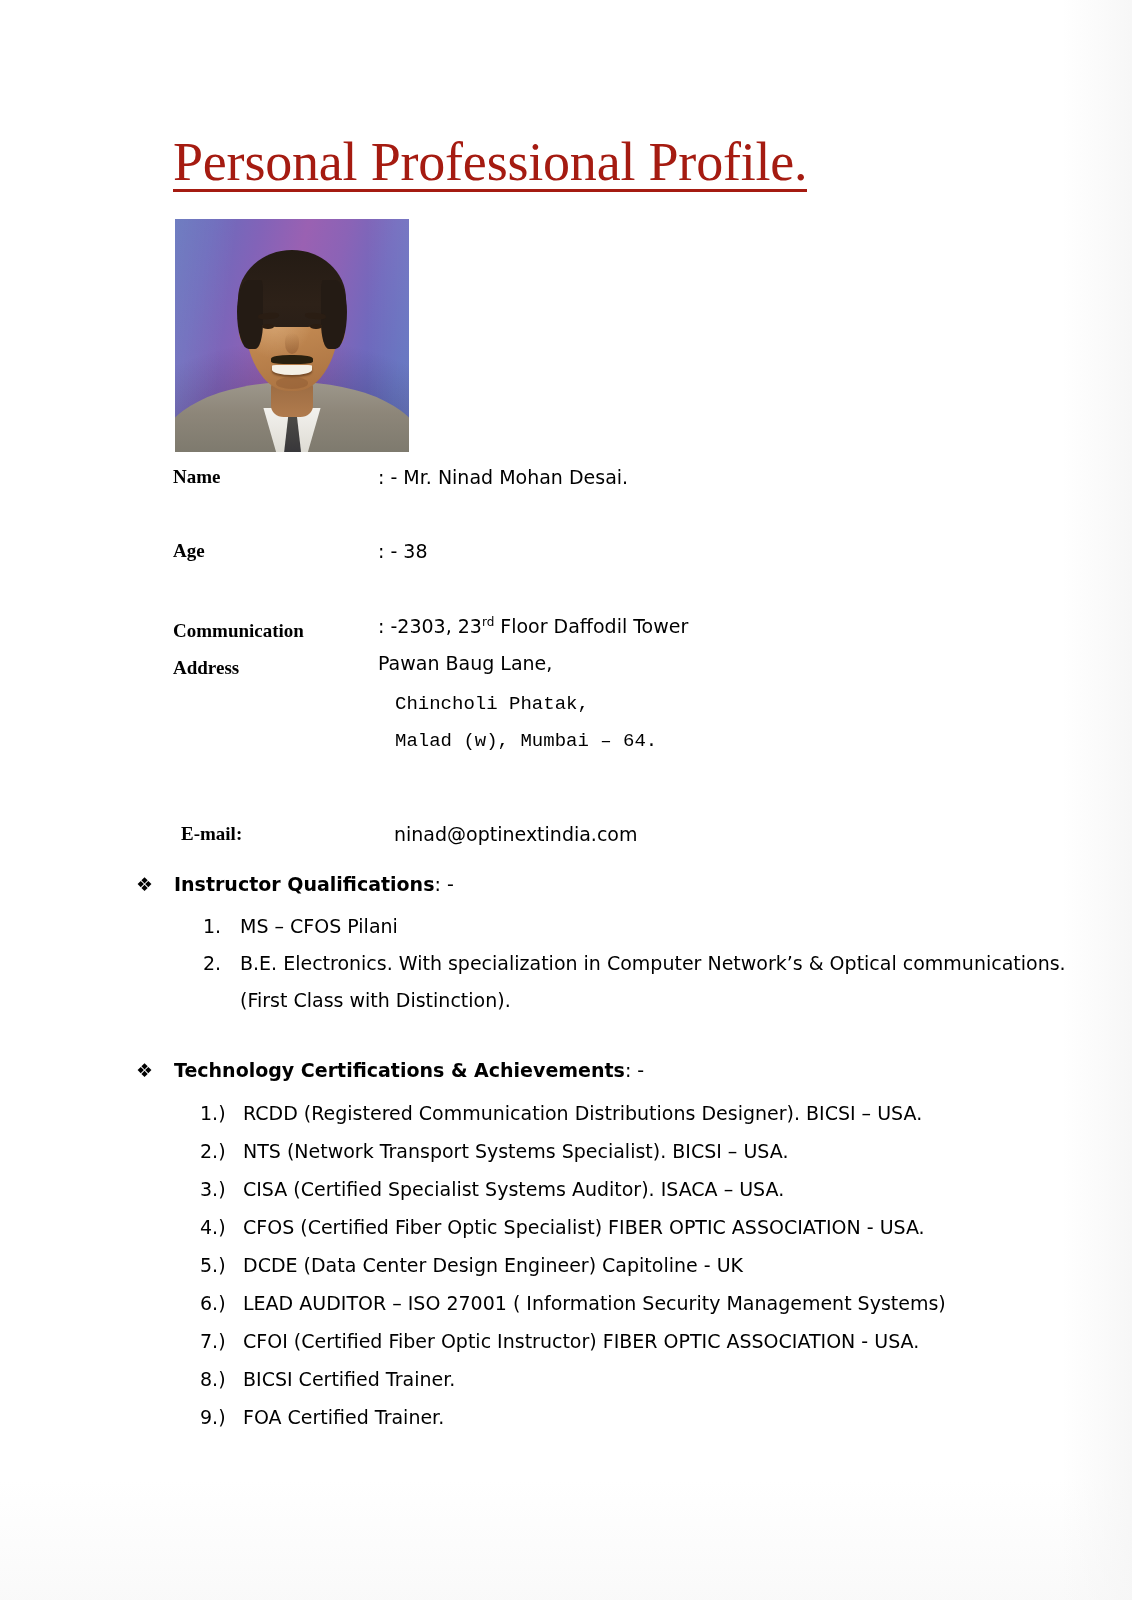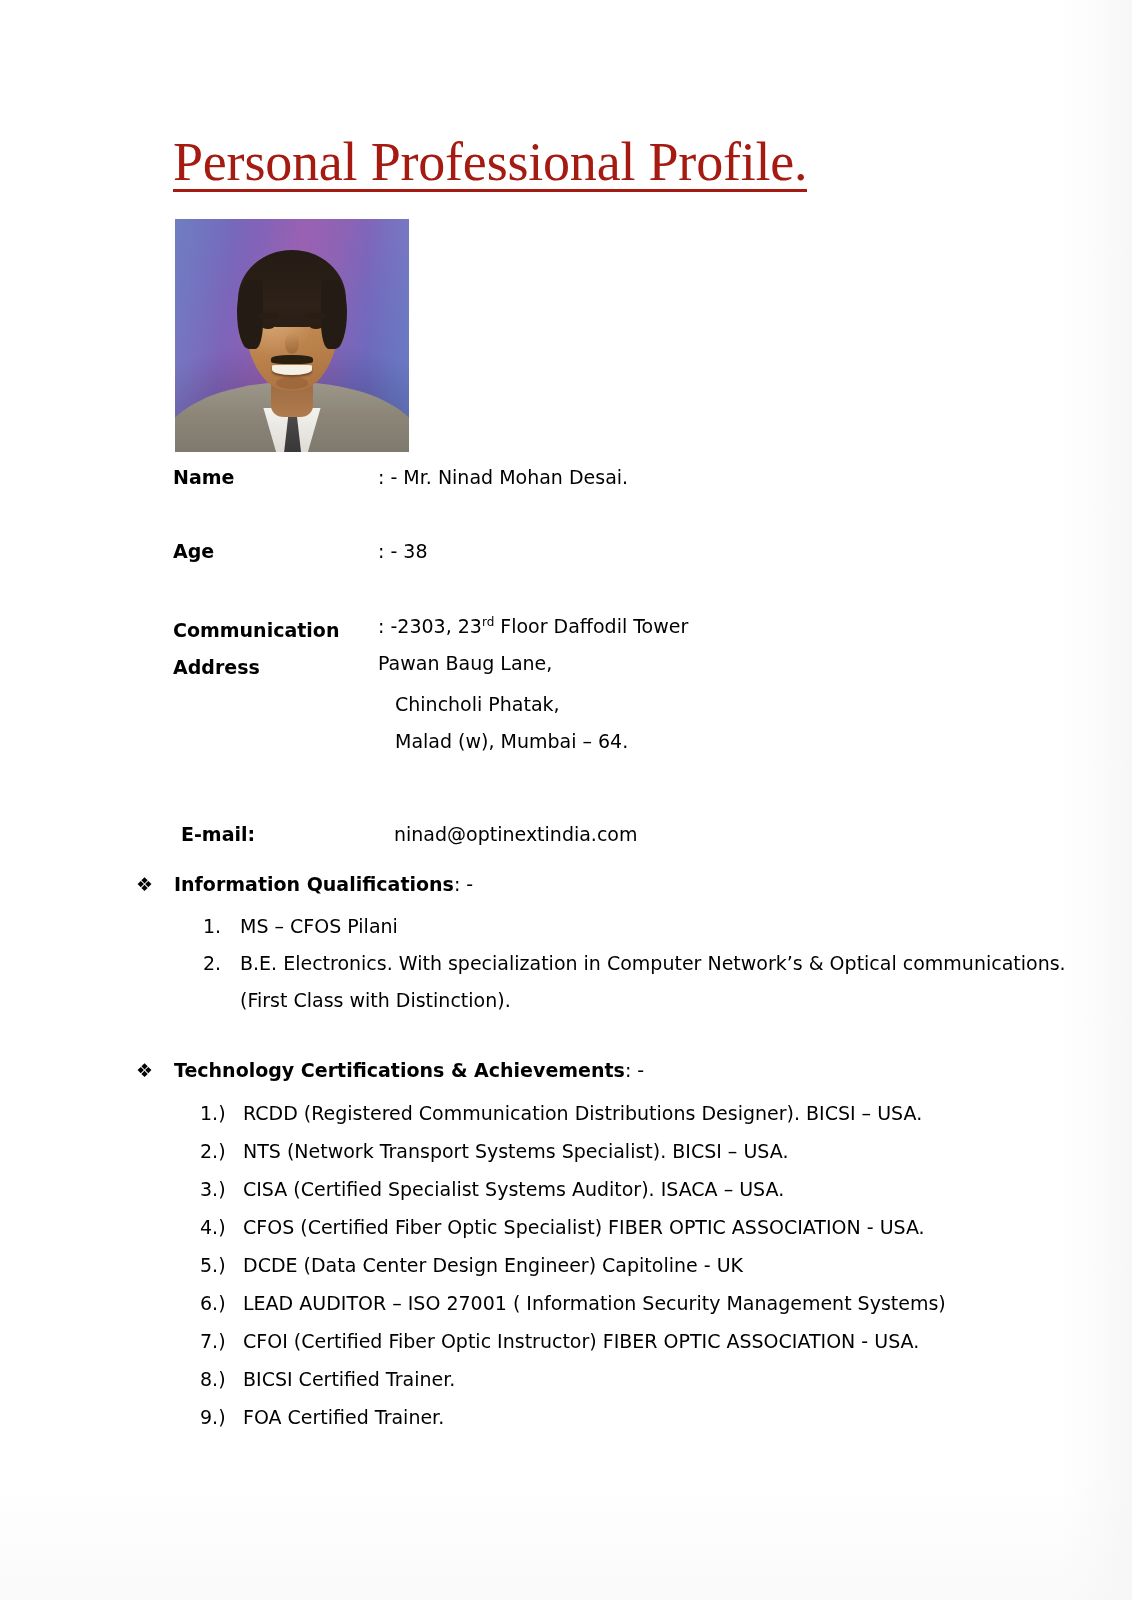--- a/index.html
+++ b/index.html
@@ -225,31 +225,32 @@
   }
   .info-row {
     display: flex;
     align-items: flex-start;
   }
   .info-label {
     width: 205px;
     flex: 0 0 205px;
     font-weight: bold;
     line-height: 28px;
+    font-family: Liberation Serif, serif;
   }
   .info-value {
     flex: 1;
     line-height: 28px;
     white-space: nowrap;
   }
   .row-name   { margin-bottom: 46px; }
   .row-age    { margin-bottom: 47px; }
   .addr-cont  { line-height: 37px; }
   .addr-cont .info-label { line-height: 37px; }
-  .addr-extra { margin-left: 222px; line-height: 37px; }
+  .addr-extra { margin-left: 222px; line-height: 37px; font-family: Liberation Mono, monospace; }
   sup { font-size: 12px; vertical-align: super; line-height: 0; }
 
   .email-row {
     position: absolute;
     left: 181px;
     top: 820px;
     width: 700px;
     display: flex;
     font-size: 19px;
   }
@@ -377,21 +378,21 @@
   </div>
 
   <div class="email-row">
     <div class="info-label"><span>E-mail</span><span>:</span></div>
     <div class="info-value">ninad@optinextindia.com</div>
   </div>
 
   <div class="section section-educational">
     <div class="section-head">
       <span class="sec-bullet">❖</span>
-      <span class="sec-title">Information Qualifications</span>
+      <span class="sec-title">Instructor Qualifications</span>
       <span class="sec-title-suffix">: -</span>
     </div>
     <ul class="num-list edu-list">
       <li class="num-item">
         <span class="num-marker">1.</span>
         <span class="num-text">MS – CFOS Pilani</span>
       </li>
       <li class="num-item">
         <span class="num-marker">2.</span>
         <span class="num-text">

